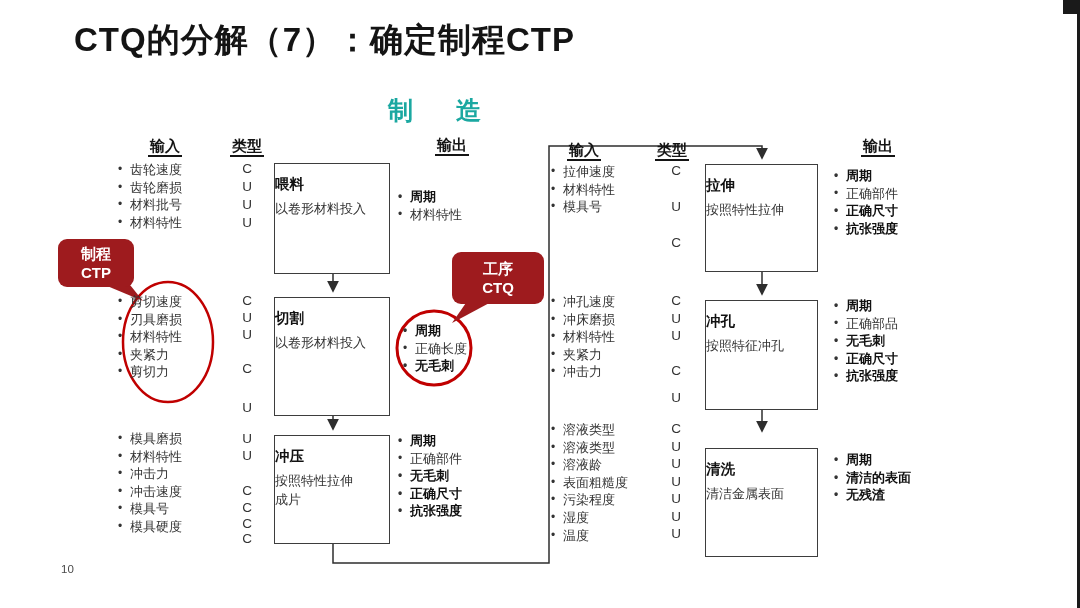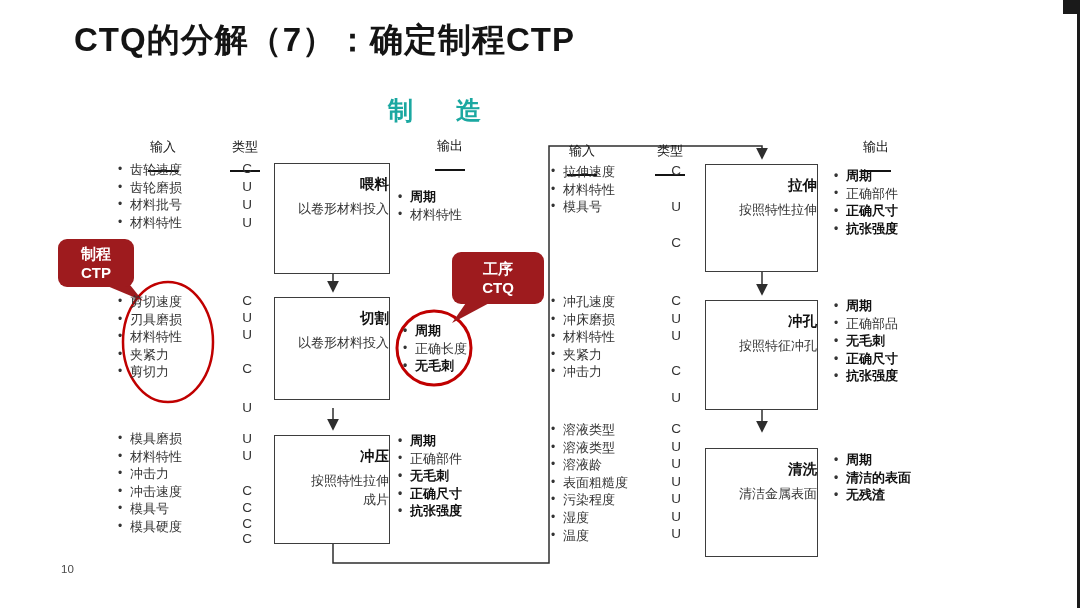--- a/index.html
+++ b/index.html
@@ -1,28 +1,28 @@
 <!DOCTYPE html>
 <html><head>
 <meta charset="utf-8">
 <style>
   html,body{margin:0;padding:0;background:#888;}
   .slide{position:relative;width:1080px;height:608px;background:#ffffff;overflow:hidden;
          font-family:"Liberation Sans","DejaVu Sans",sans-serif;color:#222;}
   .abs{position:absolute;}
   .title{left:74px;top:18px;font-size:33px;font-weight:bold;color:#141414;letter-spacing:1px;}
   .section-header{left:388px;top:94px;font-size:25px;font-weight:bold;color:#1ba8a1;letter-spacing:9px;}
-  .colhead{font-size:13px;font-weight:normal;color:#141414;border-bottom:2px solid #141414;padding:0 2px 16px 2px;}
+  .colhead{font-size:15px;font-weight:bold;color:#141414;border-bottom:2px solid #141414;padding:0 2px 1px 2px;}
   .vlist{position:absolute;}
   .li{display:flex;align-items:flex-start;line-height:17.6px;font-size:13px;color:#333;white-space:nowrap;}
   .bu{width:12px;font-size:12px;color:#333;flex:0 0 12px;}
   .li.b{font-weight:bold;color:#111;}
   .tcol{position:absolute;width:16px;}
   .tl{position:absolute;left:0;width:16px;text-align:center;font-size:13.5px;color:#333;line-height:15px;}
-  .pbox{position:absolute;border:1.6px solid #3d3d3d;background:#fff;text-align:right;box-sizing:border-box;padding-top:11px;}
+  .pbox{position:absolute;border:1.6px solid #3d3d3d;background:#fff;text-align:left;box-sizing:border-box;padding-top:11px;}
   .box-title{font-size:14.5px;font-weight:bold;color:#111;line-height:1.3;}
   .box-sub{font-size:13px;color:#333;margin-top:6px;line-height:1.45;white-space:pre-line;}
   .callout{position:absolute;background:#9e1b1e;border-radius:9px;color:#fff;font-weight:bold;
            font-size:15px;line-height:1.3;display:flex;flex-direction:column;align-items:center;justify-content:center;z-index:5;}
   .pagenum{left:61px;top:563px;font-size:11.5px;color:#4a4a4a;}
   svg.overlay{position:absolute;left:0;top:0;pointer-events:none;}
   .edge-strip{right:0;top:0;width:3px;height:608px;background:#1a1a1a;}
   .edge-corner{right:0;top:0;width:17px;height:14px;background:#1a1a1a;}
 </style>
 </head>
@@ -119,21 +119,21 @@
         <span>剪切力</span>
       </div>
   </div>
   <div class="tcol" style="left:239px;top:293px">
     <span class="tl" style="top:0">C</span>
     <span class="tl" style="top:17px">U</span>
     <span class="tl" style="top:34px">U</span>
     <span class="tl" style="top:68px">C</span>
     <span class="tl" style="top:107px">U</span>
   </div>
-  <div class="pbox" style="left:274px;top:297px;width:116px;height:103px">
+  <div class="pbox" style="left:274px;top:297px;width:116px;height:119px">
     <div class="box-title">切割</div>
     <div class="box-sub">以卷形材料投入</div>
   </div>
   <div class="vlist" style="left:403px;top:322px">
     <div class="li b">
         <span class="bu">•</span>
         <span>周期</span>
       </div>
     <div class="li">
         <span class="bu">•</span>

